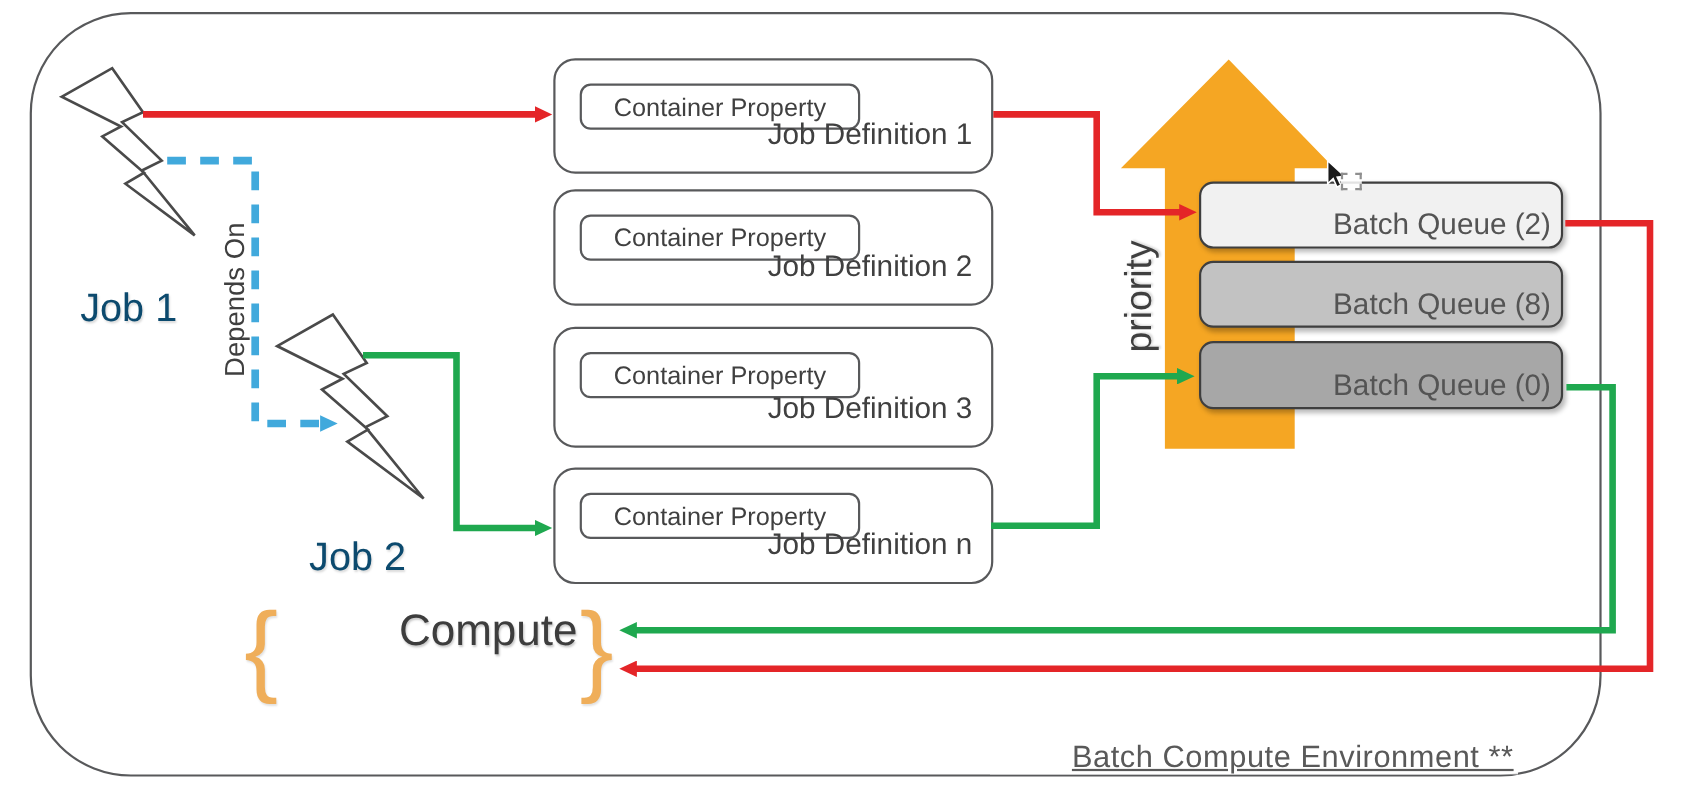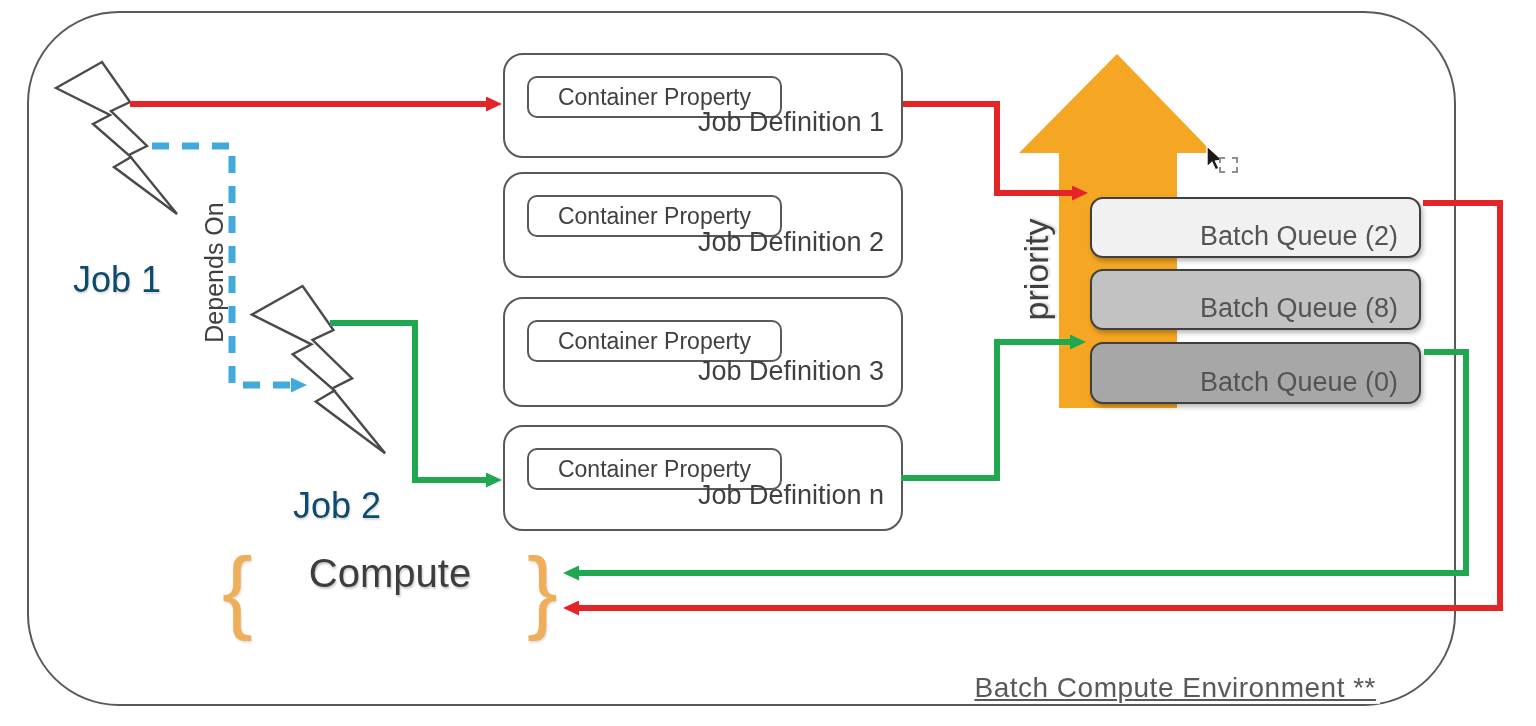--- a/index.html
+++ b/index.html
@@ -39,49 +39,48 @@
   }
   .jd-label{
     position:absolute;right:17px;bottom:18px;font-size:27px;color:#404040;white-space:nowrap;
   }
 
   
   .bq-box{
     position:absolute;left:1090px;width:331px;
     border:2.5px solid #3f3f3f;border-radius:13px;
     display:flex;align-items:flex-end;justify-content:flex-end;
-    padding:0 21px 4px 0;font-size:27px;color:#545454;
+    padding:0 9px 4px 0;font-size:27px;color:#545454;
     box-shadow:2px 3px 5px rgba(0,0,0,.28);
-    margin-top:32px;
   }
   .bq-2{top:165px;height:61px;background:#f1f1f1;}
   .bq-1{top:237px;height:61px;background:#c2c2c2;}
   .bq-0{top:310px;height:62px;background:#a7a7a7;}
 
   
   .job-label{
     position:absolute;font-size:36px;color:#0c4a6e;white-space:nowrap;
     text-shadow:1px 2px 2px rgba(0,0,0,.15);
     margin-top:45px;
   }
   .job-1-label{left:73px;top:214px;}
-  .job-2-label{left:293px;top:440px;}
+  .job-2-label{left:281px;top:440px;}
   .rot-label{
     position:absolute;white-space:nowrap;transform:rotate(-90deg);
     transform-origin:center center;text-align:center;
   }
   .depends-on{
     left:134px;top:258px;width:160px;font-size:25px;color:#3f3f3f;
   }
   .priority{
     left:956px;top:250px;width:160px;font-size:34px;color:#3f3f3f;
     text-shadow:1px 2px 2px rgba(0,0,0,.15);
   }
   .compute{
-    position:absolute;left:255px;top:551px;width:270px;text-align:center;
+    position:absolute;left:255px;top:551px;width:270px;text-align:right;
     font-size:40px;line-height:44px;color:#3d3d3d;text-shadow:1px 2px 2px rgba(0,0,0,.22);
   }
   .brace{
     position:absolute;top:540px;font-size:92px;line-height:100px;color:#efae5a;
     font-weight:400;text-shadow:1px 2px 2px rgba(0,0,0,.12);
   }
   .brace-open{left:222px;}
   .brace-close{left:527px;}
 
   

